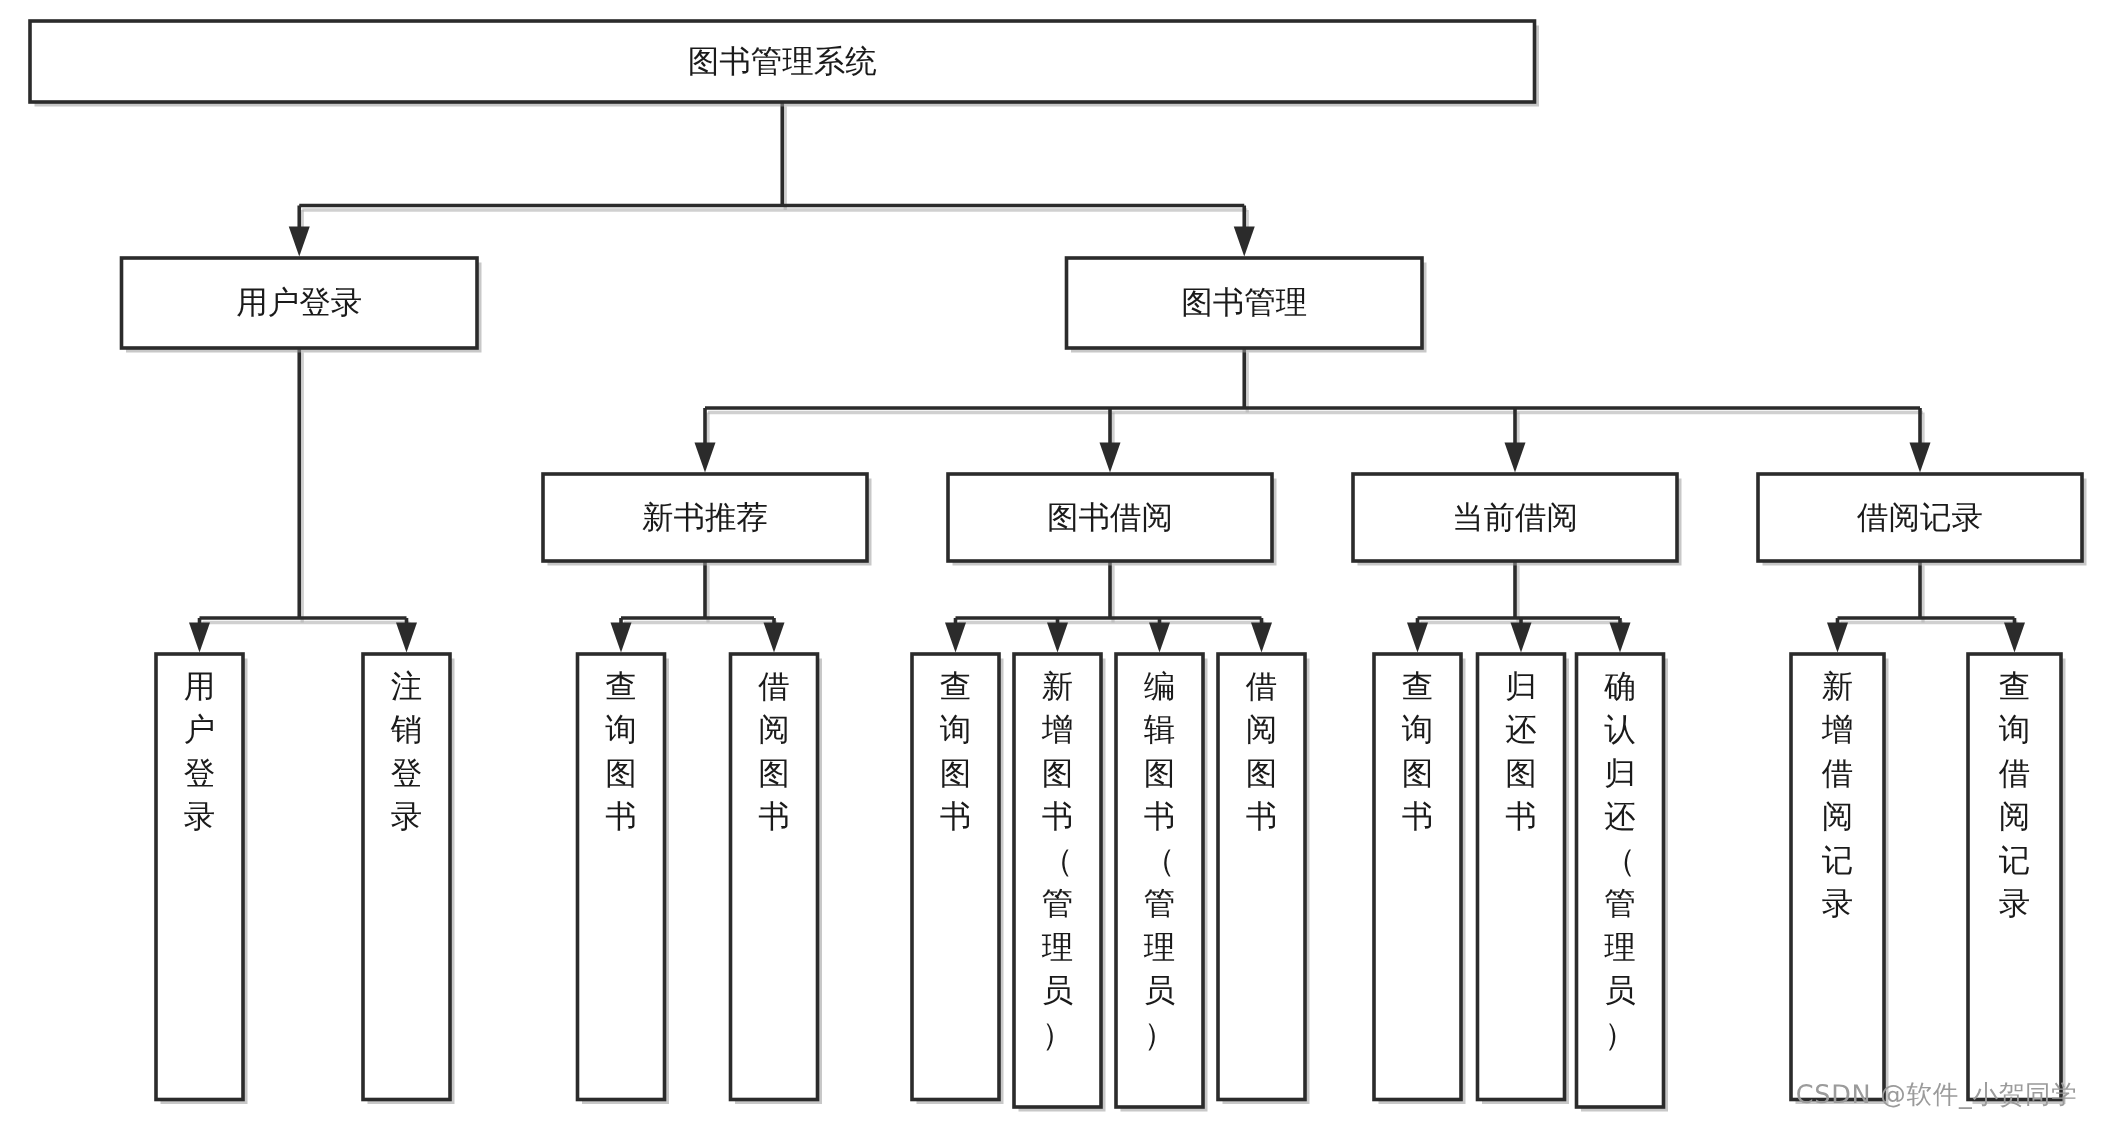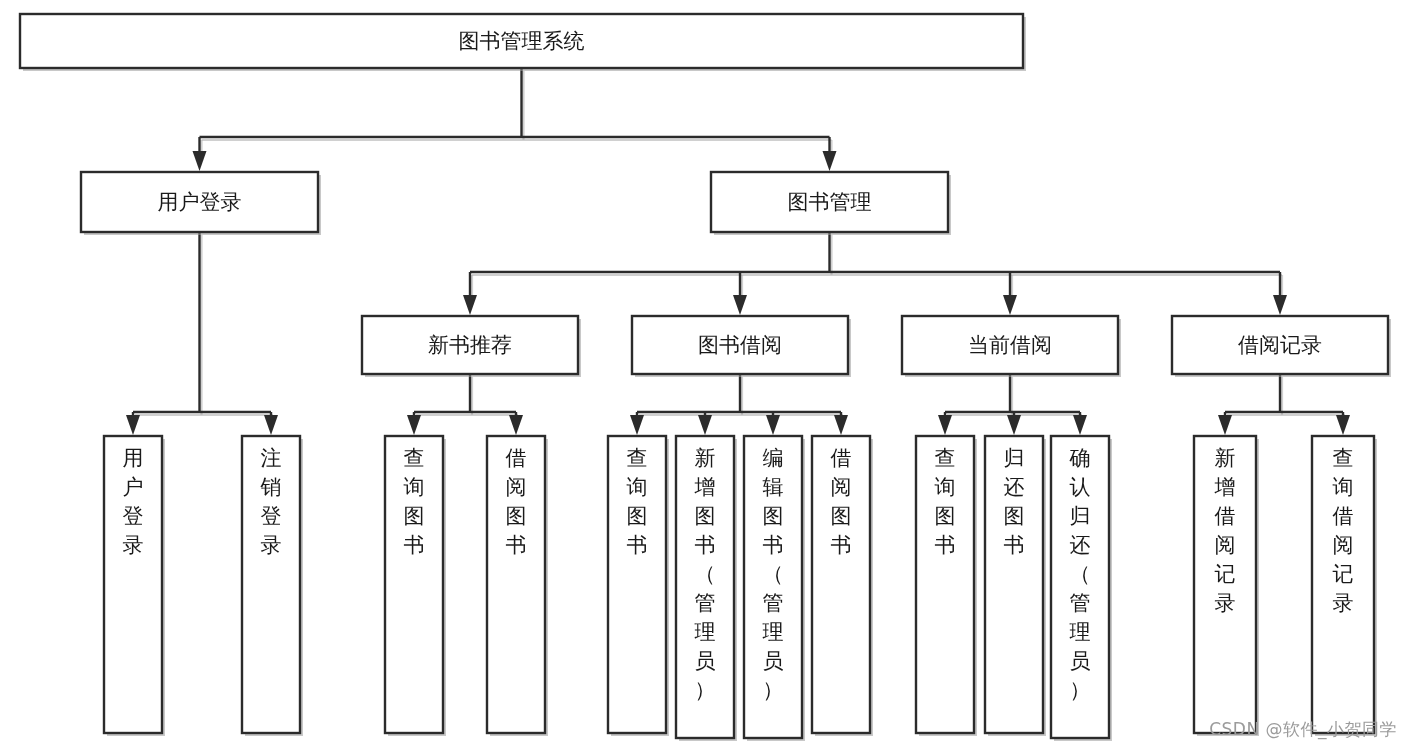--- a/index.html
+++ b/index.html
@@ -62,21 +62,21 @@
     dominant-baseline: middle;
   }
   .node-label-vertical {
     fill: #1a1a1a;
     font-family: "DejaVu Sans", "Liberation Sans", sans-serif;
     font-size: 21px;
     text-anchor: middle;
   }
   .watermark-text {
     position: absolute;
-    right: 8px;
+    right: 20px;
     bottom: 6px;
     font-family: "DejaVu Sans", "Liberation Sans", sans-serif;
     font-size: 17px;
     color: #9b9b9b;
     letter-spacing: 0.5px;
     white-space: nowrap;
     user-select: none;
   }
 </style>
 </head>

